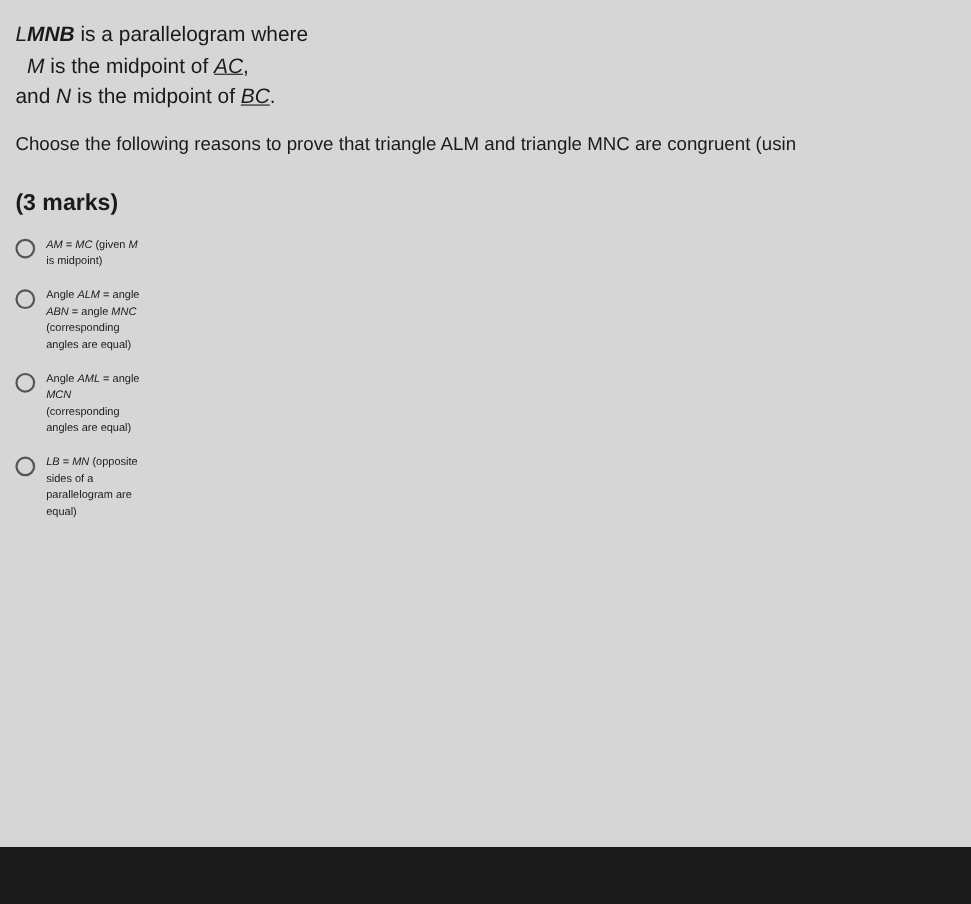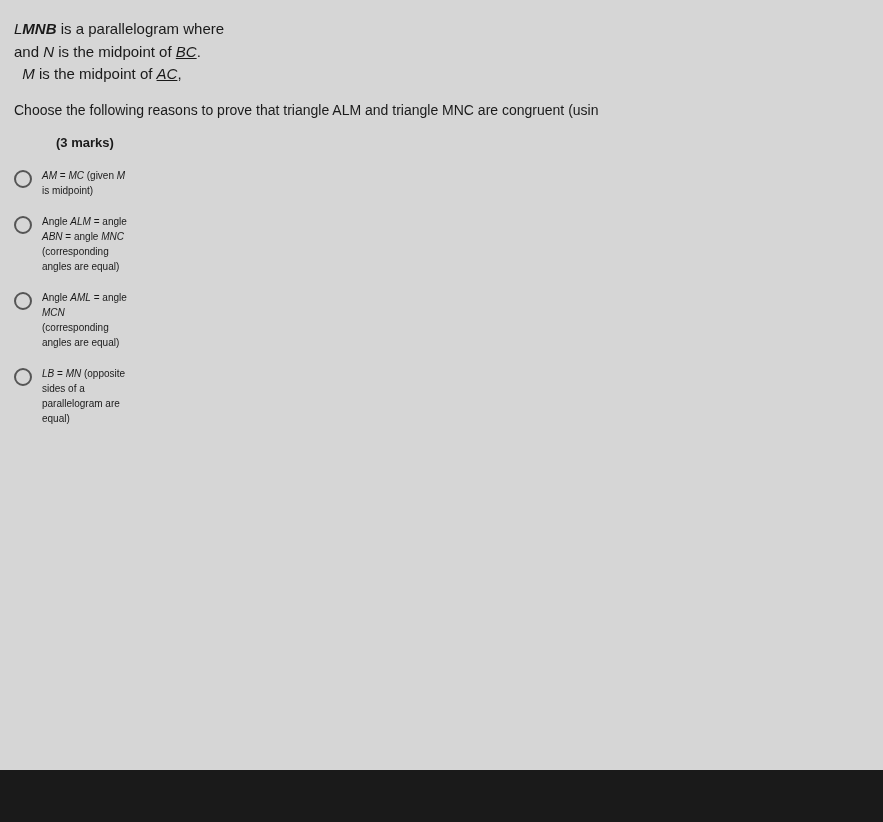--- a/index.html
+++ b/index.html
@@ -27,48 +27,47 @@
     .bottom-bar {
       background-color: #1a1a1a;
       width: 883px;
       height: 52px;
       position: absolute;
       bottom: 0;
       left: 0;
     }
 
     .problem-text {
-      font-size: 15px;
+      font-size: 19px;
       color: #1a1a1a;
       line-height: 1.5;
       margin-bottom: 14px;
     }
 
     .problem-text .italic {
       font-style: italic;
     }
 
     .problem-text .bold-italic {
       font-style: italic;
       font-weight: bold;
     }
 
     .choose-text {
-      font-size: 14px;
+      font-size: 17px;
       color: #1a1a1a;
-      margin-bottom: 14px;
+      margin-bottom: 30px;
       line-height: 1.5;
     }
 
     .marks-text {
-      font-size: 13px;
+      font-size: 21px;
       font-weight: bold;
       color: #1a1a1a;
       margin-bottom: 18px;
-      margin-left: 42px;
     }
 
     .option-list {
       list-style: none;
       padding: 0;
       margin: 0;
     }
 
     .option-item {
       display: flex;
@@ -98,22 +97,22 @@
       font-style: italic;
     }
   </style>
 </head>
 <body>
 
 <div class="main-content">
 
   <div class="problem-text">
     <div><span class="italic">L</span><span class="bold-italic">MNB</span> is a parallelogram where</div>
+    <div>&nbsp;&nbsp;<span class="italic">M</span> is the midpoint of <span class="italic" style="text-decoration:underline;">AC</span>,</div>
     <div>and <span class="italic">N</span> is the midpoint of <span class="italic" style="text-decoration:underline;">BC</span>.</div>
-    <div>&nbsp;&nbsp;<span class="italic">M</span> is the midpoint of <span class="italic" style="text-decoration:underline;">AC</span>,</div>
   </div>
 
   <div class="choose-text">
     Choose the following reasons to prove that triangle <span class="italic">ALM</span> and triangle <span class="italic">MNC</span> are congruent (usin
   </div>
 
   <div class="marks-text">(3 marks)</div>
 
   <ul class="option-list">
 

